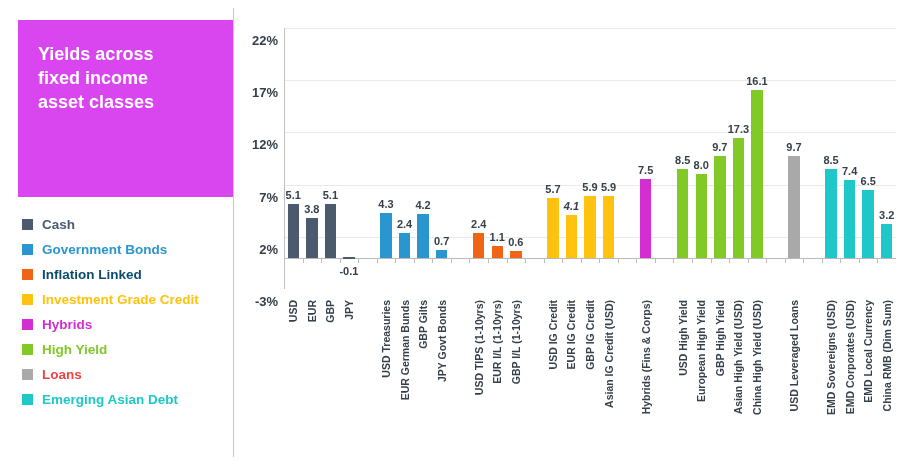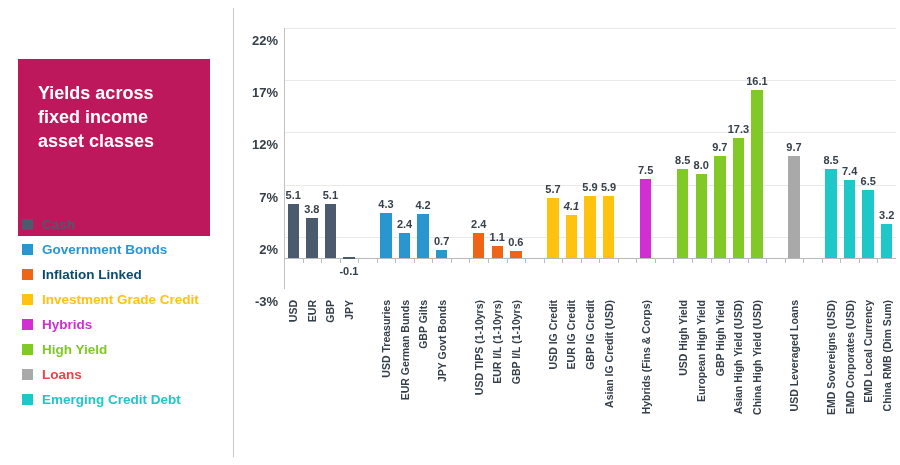--- a/index.html
+++ b/index.html
@@ -9,23 +9,22 @@
     font-family: "Liberation Sans", sans-serif;
     overflow: hidden;
     position: relative;
   }
   #root { position: relative; width: 900px; height: 465px; background:#fff; }
 
   
   .left-panel { position: absolute; left: 0; top: 0; width: 233px; height: 465px; }
   .title-box {
     position: absolute; left: 18px; top: 20px;
-    width: 192px; height: 177px;
-    background: #be185d;
-    margin-top: 39px;
+    width: 215px; height: 177px;
+    background: #d946ef;
   }
   .title-text {
     position: absolute; left: 20px; top: 22px; right: 12px;
     color: #ffffff;
     font-size: 18px; font-weight: bold; line-height: 24px;
     white-space: pre-line;
   }
   .legend { position: absolute; left: 22px; top: 212px; width: 210px; }
   .legend-item {
     display: flex; align-items: center;
@@ -118,21 +117,21 @@
         <div class="legend-item">
           <span class="legend-swatch" style="background: rgb(128, 201, 38);"></span>
           <span class="legend-label" style="color: rgb(128, 201, 38);">High Yield</span>
         </div>
         <div class="legend-item">
           <span class="legend-swatch" style="background: rgb(169, 169, 169);"></span>
           <span class="legend-label" style="color: #ef4444;">Loans</span>
         </div>
         <div class="legend-item">
           <span class="legend-swatch" style="background: rgb(30, 200, 200);"></span>
-          <span class="legend-label" style="color: rgb(30, 200, 200);">Emerging Credit Debt</span>
+          <span class="legend-label" style="color: rgb(30, 200, 200);">Emerging Asian Debt</span>
         </div>
       </div>
   </div>
 
   <div class="divider"></div>
 
   <div class="chart-wrap">
     <div class="ylabels">
         <div class="ylabel" style="top: 289px;">-3%</div>
         <div class="ylabel" style="top: 236.8px;">2%</div>

